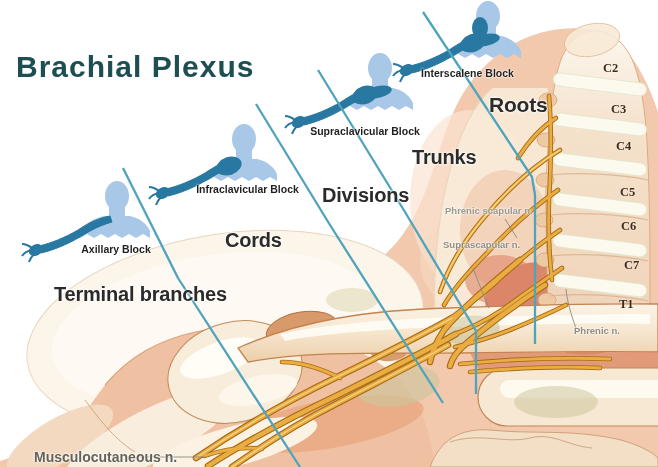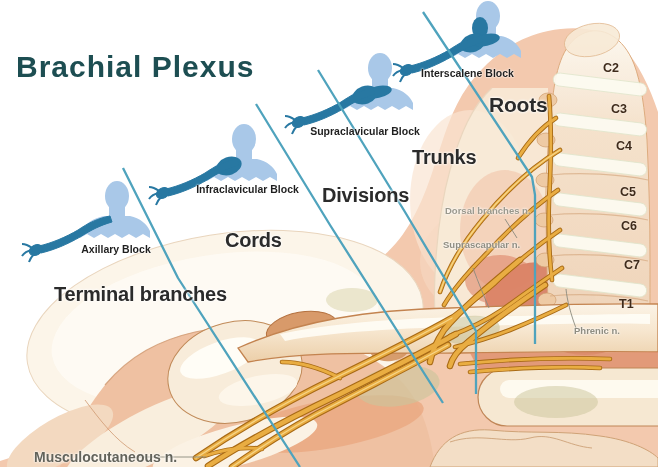--- a/index.html
+++ b/index.html
@@ -34,20 +34,21 @@
     font-size:9.5px;font-weight:600;color:#8f8d81;
     text-shadow:0 0 2px #fff,0 0 3px #fff;
   }
   .lbl-dorsal{left:445px;top:205px;color:#9a988c;}
   .lbl-suprascap{left:443px;top:239px;}
   .lbl-phrenic{left:574px;top:325px;}
   .lbl-musculo{left:34px;top:449px;font-size:14px;color:#63635a;}
   .vert-lbl{
     font-size:12.5px;font-weight:700;color:#3f2b1b;
     text-shadow:0 0 2px rgba(255,255,255,.7);
+    font-family:Liberation Serif, serif;
   }
   .v-c2{left:603px;top:61px;}  .v-c3{left:611px;top:102px;text-align:center;}
   .v-c4{left:616px;top:139px;} .v-c5{left:620px;top:185px;}
   .v-c6{left:621px;top:219px;} .v-c7{left:624px;top:258px;}
   .v-t1{left:619px;top:297px;}
 </style>
 </head>
 <body>
 
 <div class="stage">
@@ -250,21 +251,21 @@
 <div class="lbl block-lbl lbl-supraclavicular">Supraclavicular Block</div>
 <div class="lbl block-lbl lbl-infraclavicular">Infraclavicular Block</div>
 <div class="lbl block-lbl lbl-axillary">Axillary Block</div>
 
 <div class="lbl level-lbl lbl-roots">Roots</div>
 <div class="lbl level-lbl lbl-trunks">Trunks</div>
 <div class="lbl level-lbl lbl-divisions">Divisions</div>
 <div class="lbl level-lbl lbl-cords">Cords</div>
 <div class="lbl level-lbl lbl-terminal">Terminal branches</div>
 
-<div class="lbl nerve-lbl lbl-dorsal">Dorsal branches n.</div>
+<div class="lbl nerve-lbl lbl-dorsal">Phrenic scapular n.</div>
 <div class="lbl nerve-lbl lbl-suprascap">Suprascapular n.</div>
 <div class="lbl nerve-lbl lbl-phrenic">Phrenic n.</div>
 <div class="lbl nerve-lbl lbl-musculo">Musculocutaneous n.</div>
 
 <div class="lbl vert-lbl v-c2">C2</div>
 <div class="lbl vert-lbl v-c3">C3</div>
 <div class="lbl vert-lbl v-c4">C4</div>
 <div class="lbl vert-lbl v-c5">C5</div>
 <div class="lbl vert-lbl v-c6">C6</div>
 <div class="lbl vert-lbl v-c7">C7</div>

